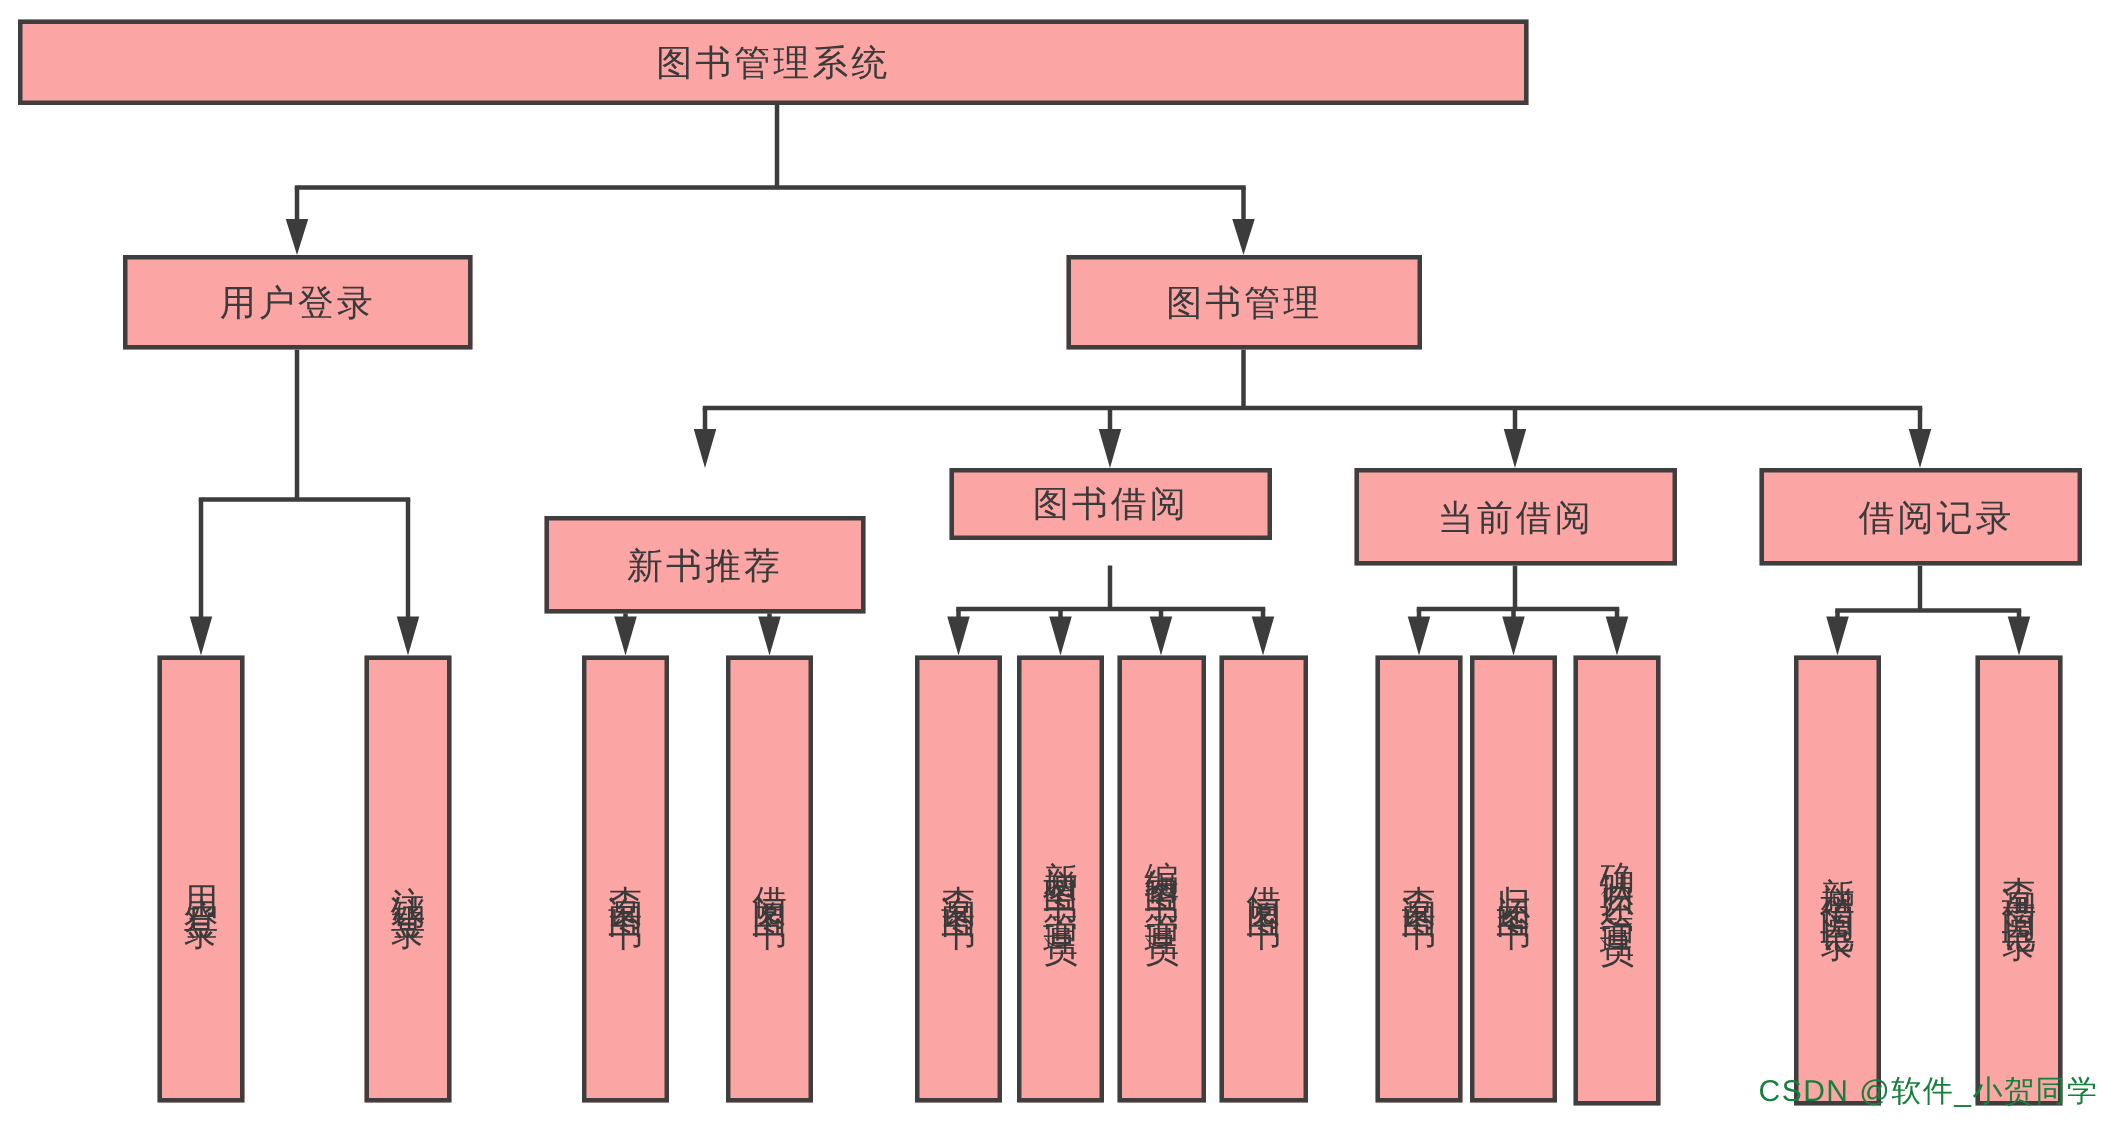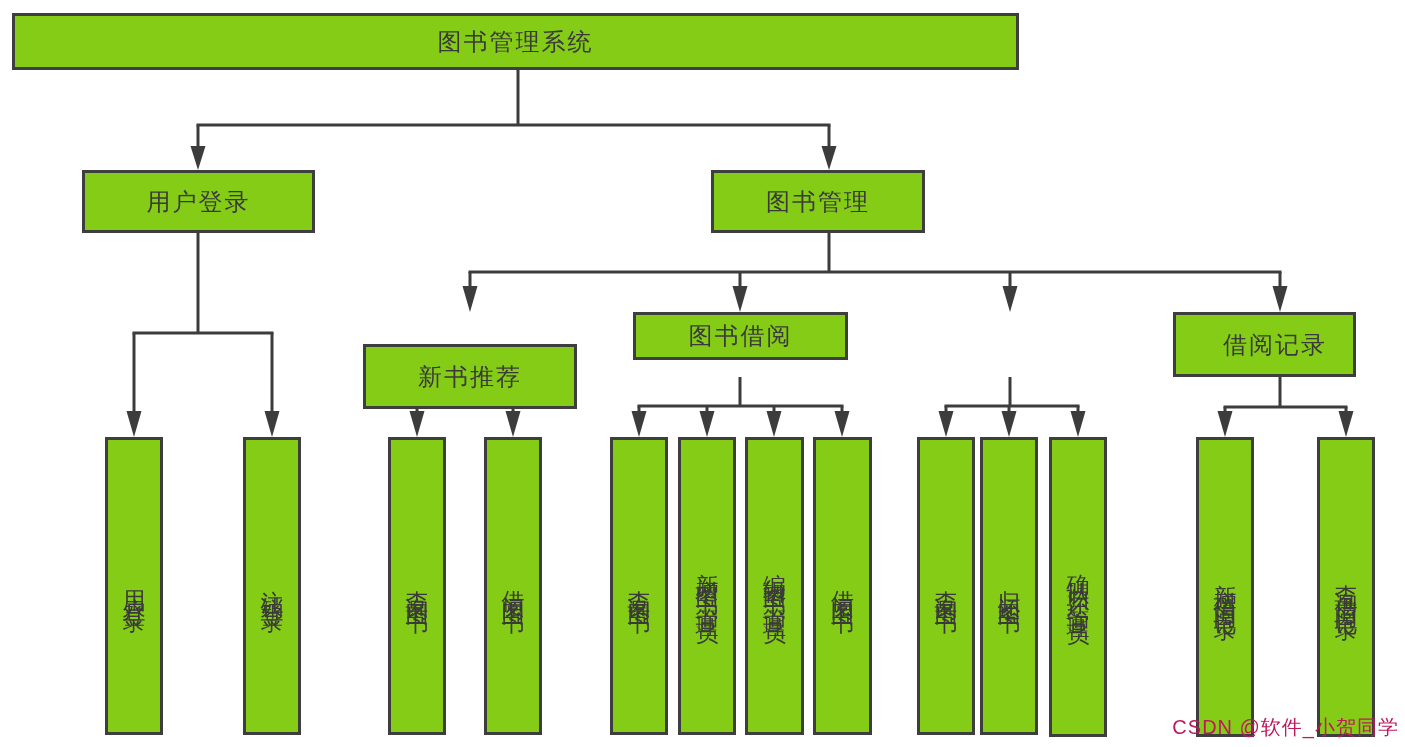--- a/index.html
+++ b/index.html
@@ -18,21 +18,21 @@
   .connectors {
     position: absolute;
     left: 0;
     top: 0;
     z-index: 0;
   }
   .box {
     position: absolute;
     box-sizing: border-box;
     border: 3px solid #3e3e3e;
-    background: #84cc16;
+    background: #fca5a5;
     color: #3a3a3a;
     display: flex;
     align-items: center;
     justify-content: center;
     z-index: 1;
   }
   .hlabel {
     font-size: 24px;
     letter-spacing: 2px;
     white-space: nowrap;
@@ -44,21 +44,21 @@
     line-height: 1;
     letter-spacing: 7px;
     white-space: nowrap;
   }
   .watermark {
     position: absolute;
     right: 6px;
     top: 714px;
     z-index: 5;
     font-size: 20px;
-    color: #be185d;
+    color: #15803d;
     letter-spacing: 1px;
     white-space: nowrap;
   }
 </style>
 </head>
 <body>
 
 <div class="stage">
 
   <svg class="connectors" width="1405" height="747" viewBox="0 0 1405 747" stroke="#3c3c3c" stroke-width="3" fill="#3c3c3c">
@@ -123,31 +123,34 @@
     <polygon points="1338.5,411 1353.5,411 1346,437" stroke="none"></polygon>
   </svg>
 
   <div class="box" style="left:12px; top:13px; width:1007px; height:57px;">
     <span class="hlabel">图书管理系统</span>
   </div>
 
   <div class="box" style="left:82px; top:170px; width:233px; height:63px;">
     <span class="hlabel">用户登录</span>
   </div>
-  <div class="box" style="left:711px; top:170px; width:214px; height:63px;">
+  <div class="box" style="left:711px; top:170px; width:237px; height:63px;">
     <span class="hlabel">图书管理</span>
   </div>
 
   <div class="box" style="left:363px; top:312px; width:214px; height:65px;margin-top:32px;">
     <span class="hlabel">新书推荐</span>
   </div>
   <div class="box" style="left:633px; top:312px; width:215px; height:48px;">
     <span class="hlabel">图书借阅</span>
   </div>
-  <div class="box" style="left:1173px; top:312px; width:183px; height:65px;padding-left:21px;">
+  <div class="box" style="left:903px; top:312px; width:215px; height:65px;">
+    <span class="hlabel">当前借阅</span>
+  </div>
+  <div class="box" style="left:1173px; top:312px; width:215px; height:65px;padding-left:21px;">
     <span class="hlabel">借阅记录</span>
   </div>
 
   <div class="box" style="left:105px; top:437px; width:58px; height:298px;">
     <span class="vtext">用户登录</span>
   </div>
   <div class="box" style="left:243px; top:437px; width:58px; height:298px;">
     <span class="vtext">注销登录</span>
   </div>
 

